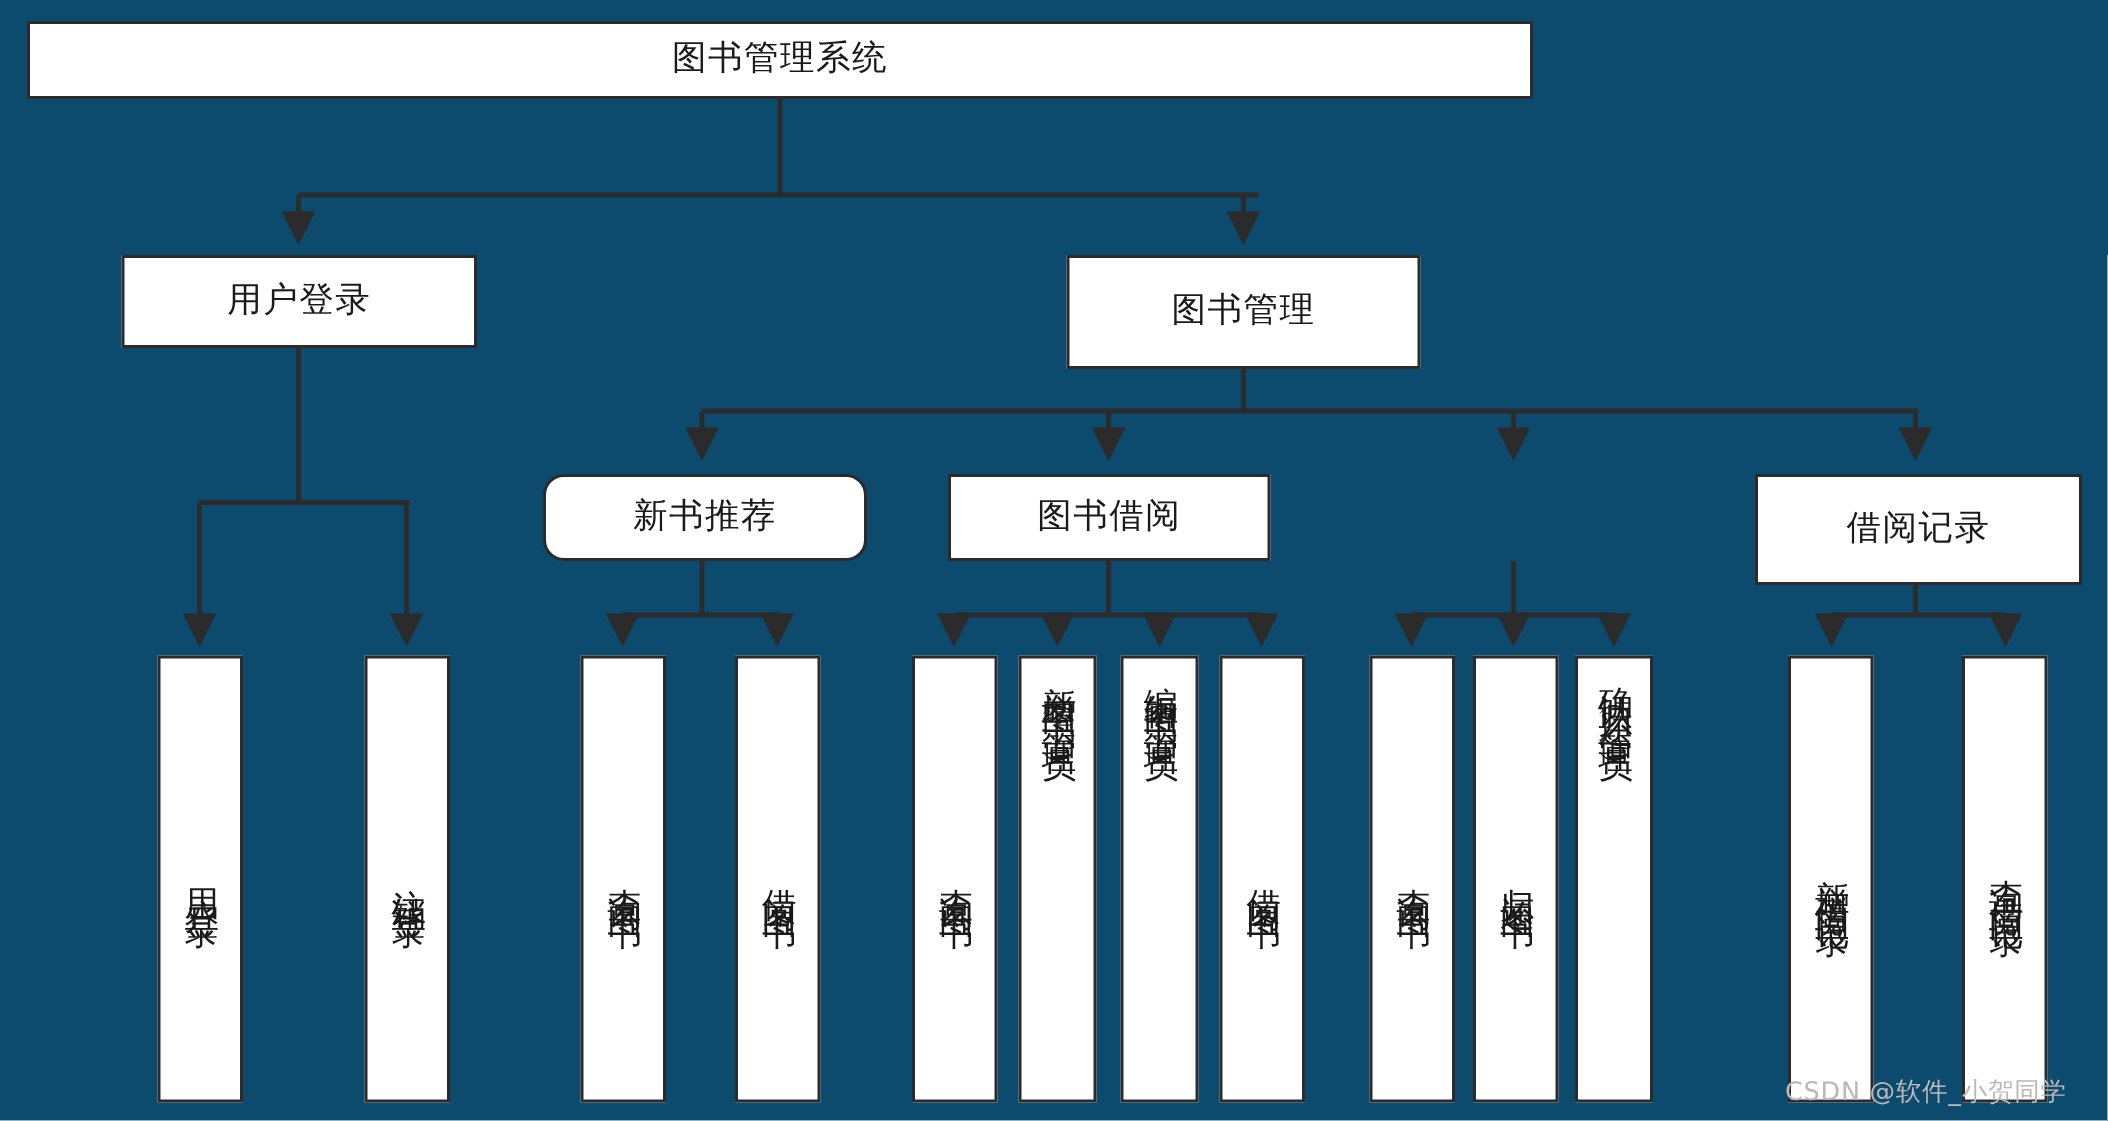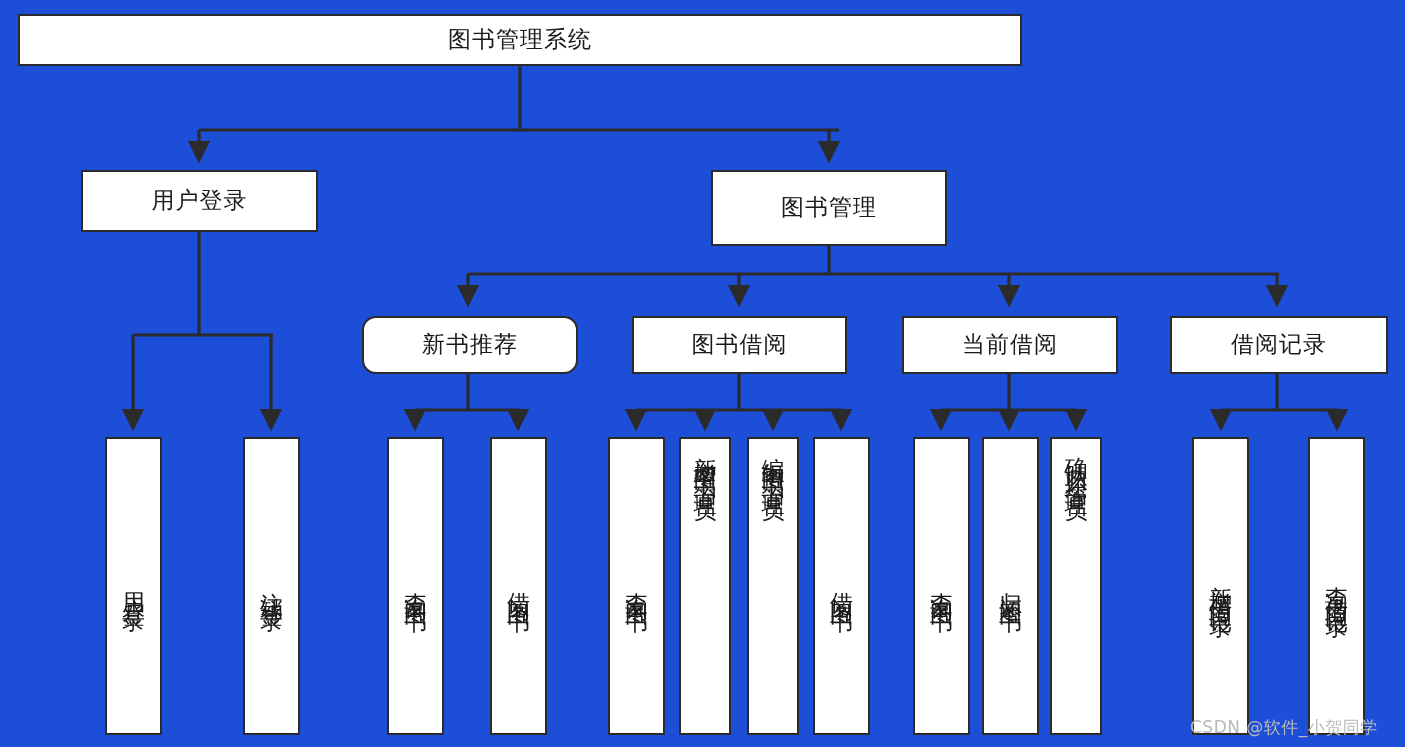--- a/index.html
+++ b/index.html
@@ -8,21 +8,21 @@
     padding: 0;
     background: #ffffff;
   }
   body {
     font-family: "DejaVu Sans", "Liberation Sans", sans-serif;
   }
   #diagram-root {
     position: relative;
     width: 1405px;
     height: 747px;
-    background: #1d4ed8;
+    background: #0c4a6e;
     overflow: hidden;
   }
   #edge-layer {
     position: absolute;
     left: 0;
     top: 0;
     width: 1405px;
     height: 747px;
     pointer-events: none;
   }
@@ -136,25 +136,22 @@
   </div>
 
   <div class="node node-h" style="left:362px; top:316px; width:216px; height:58px;border-radius:14px;">
     <span class="node-label">新书推荐</span>
   </div>
 
   <div class="node node-h" style="left:632px; top:316px; width:215px; height:58px;">
     <span class="node-label">图书借阅</span>
   </div>
 
-  <div class="node node-h" style="left:902px; top:316px; width:216px; height:58px;">
-    <span class="node-label">当前借阅</span>
-  </div>
-
-  <div class="node node-h" style="left:1170px; top:316px; width:218px; height:58px;">
+
+  <div class="node node-h" style="left:1170px; top:316px; width:218px; height:74px;">
     <span class="node-label">借阅记录</span>
   </div>
 
   <div class="node node-v vcenter" style="left:105px; top:437px; width:57px; height:298px;">
     <span class="node-label">用户登录</span>
   </div>
 
   <div class="node node-v vcenter" style="left:243px; top:437px; width:57px; height:298px;">
     <span class="node-label">注销登录</span>
   </div>

